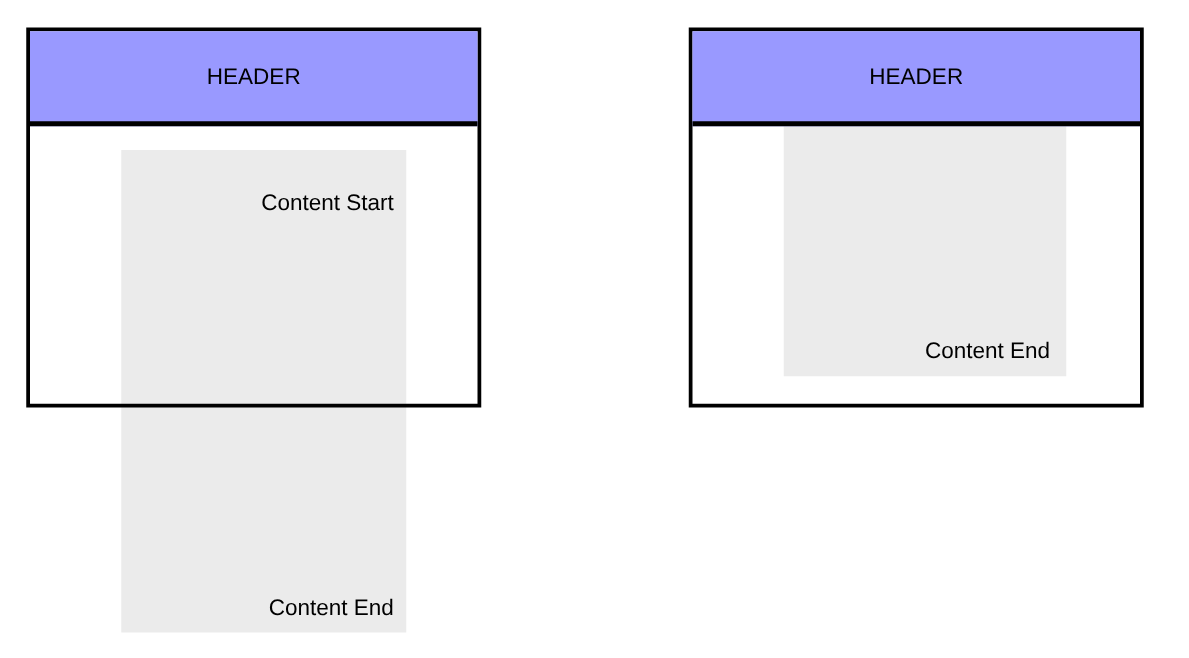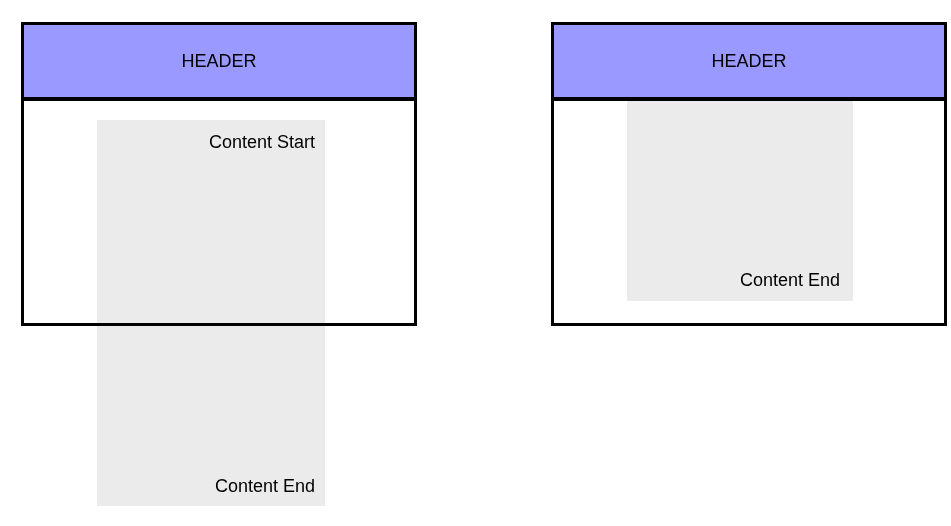--- a/index.html
+++ b/index.html
@@ -39,26 +39,27 @@
   .content-block.right {
     left: 627px;
     top: 101px;
     width: 226px;
     height: 200px;
     justify-content: flex-end;
     padding: 12px 13px 9px 13px;
   }
   .content-text {
     white-space: nowrap;
+    margin-top: 20px;
   }
   
   .frame {
     position: absolute;
     top: 22px;
-    width: 396px;
+    width: 364px;
     height: 304px;
     border: 3px solid var(--border, #000000);
     box-sizing: border-box;
     background: transparent;
     z-index: 2;
   }
   .frame.left  { left: 21px; }
   .frame.right { left: 551px; }
   .header {
     height: 76px;

